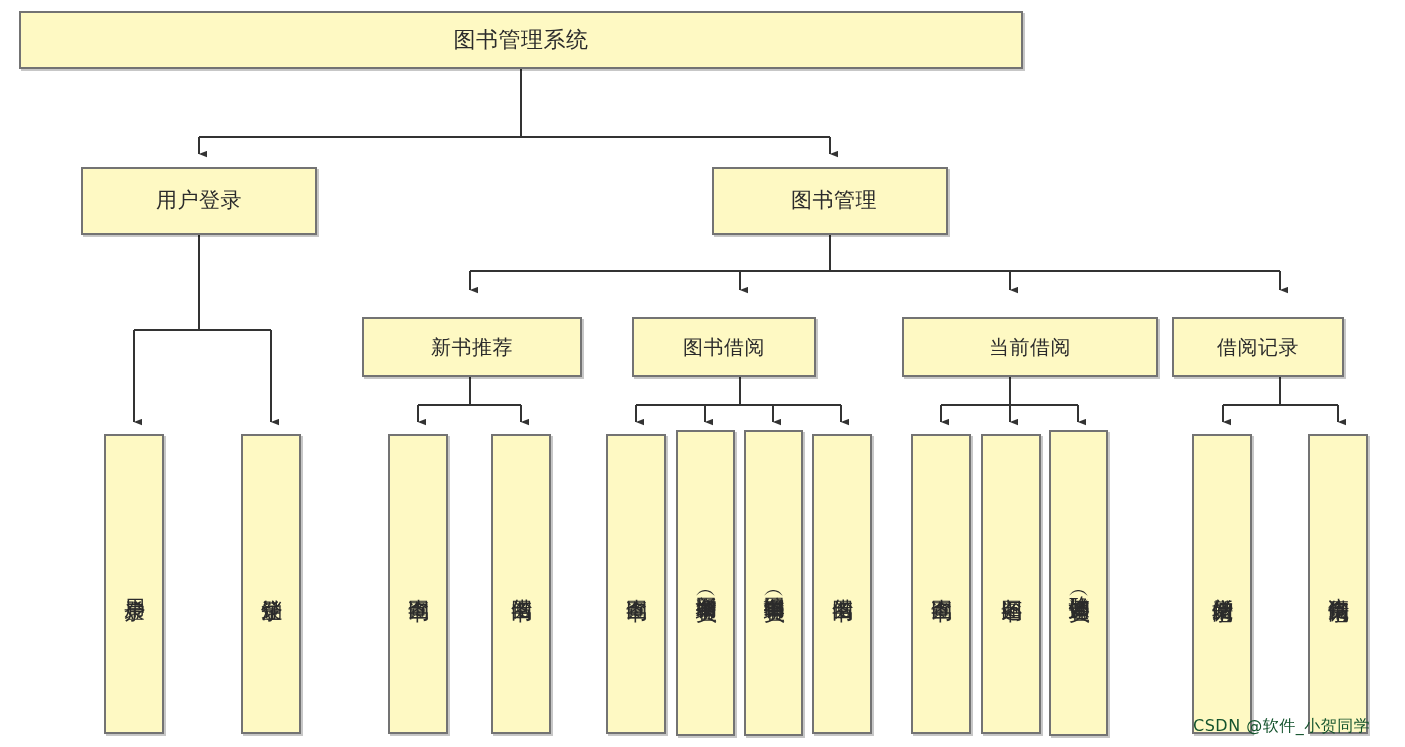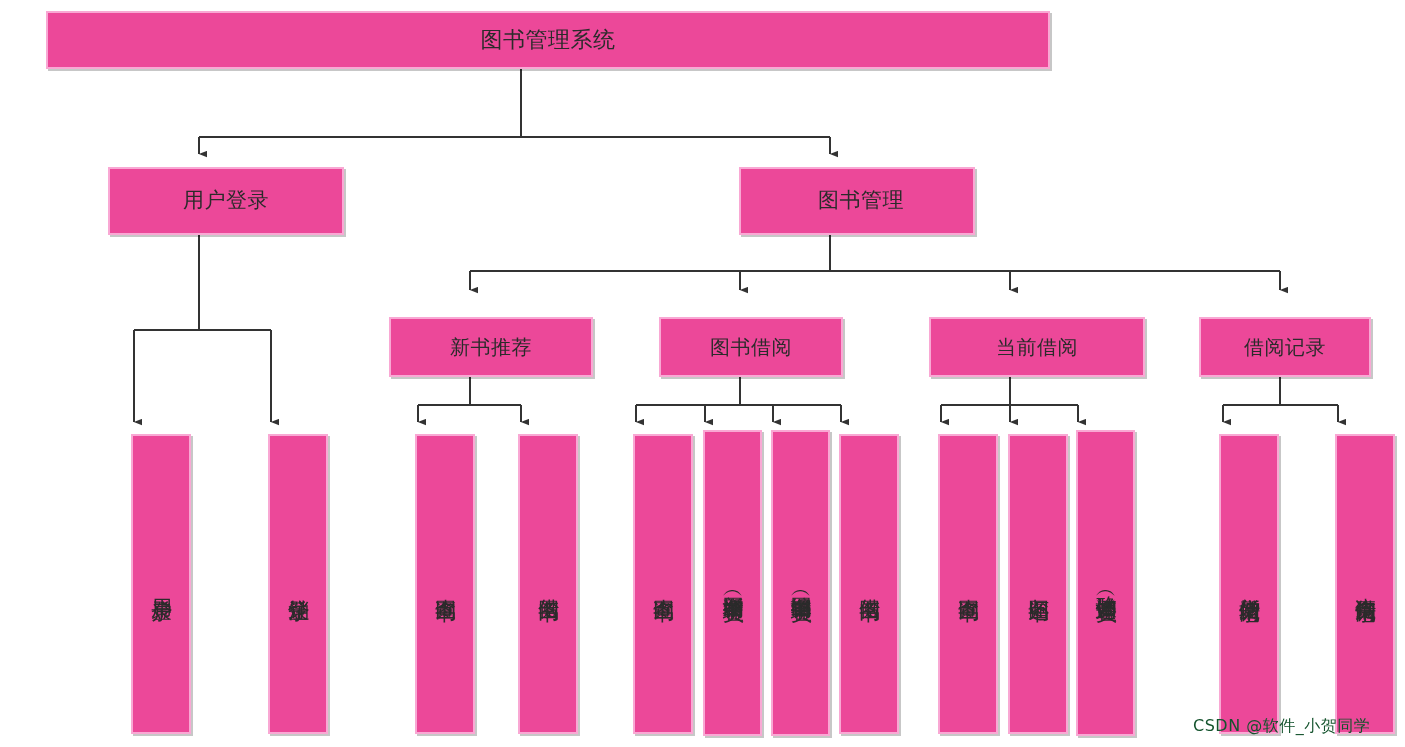--- a/index.html
+++ b/index.html
@@ -21,28 +21,27 @@
     position: absolute;
     left: 0;
     top: 0;
     width: 1405px;
     height: 747px;
     pointer-events: none;
   }
   .node {
     position: absolute;
     box-sizing: border-box;
-    background: #ec4899;
-    border: 2px solid #f9a8d4;
+    background: #fef9c3;
+    border: 2px solid #737373;
     box-shadow: 2px 2px 0 rgba(0,0,0,0.22);
     display: flex;
     align-items: center;
     justify-content: center;
     color: #2b2b2b;
-    margin-left: 27px;
   }
   .node .label-h {
     font-size: 21px;
     line-height: 1.2;
     letter-spacing: 0.5px;
     white-space: nowrap;
   }
   .node.root .label-h { font-size: 22px; }
   .node.l2 .label-h { font-size: 21px; }
   .node.l3 .label-h { font-size: 20px; }
@@ -129,27 +128,27 @@
     <span class="label-h">图书管理系统</span>
   </div>
 
   <div class="node l2" style="left:81px; top:167px; width:236px; height:68px;">
     <span class="label-h">用户登录</span>
   </div>
   <div class="node l2" style="left:712px; top:167px; width:236px; height:68px;padding-left:8px;">
     <span class="label-h">图书管理</span>
   </div>
 
-  <div class="node l3" style="left:362px; top:317px; width:204px; height:60px;">
+  <div class="node l3" style="left:362px; top:317px; width:220px; height:60px;">
     <span class="label-h">新书推荐</span>
   </div>
   <div class="node l3" style="left:632px; top:317px; width:184px; height:60px;">
     <span class="label-h">图书借阅</span>
   </div>
-  <div class="node l3" style="left:902px; top:317px; width:216px; height:60px;">
+  <div class="node l3" style="left:902px; top:317px; width:256px; height:60px;">
     <span class="label-h">当前借阅</span>
   </div>
   <div class="node l3" style="left:1172px; top:317px; width:172px; height:60px;">
     <span class="label-h">借阅记录</span>
   </div>
 
   <div class="node leaf" style="left:104px; top:434px; width:60px; height:300px;">
     <span class="label-v">用户登录</span>
   </div>
   <div class="node leaf" style="left:241px; top:434px; width:60px; height:300px;">

